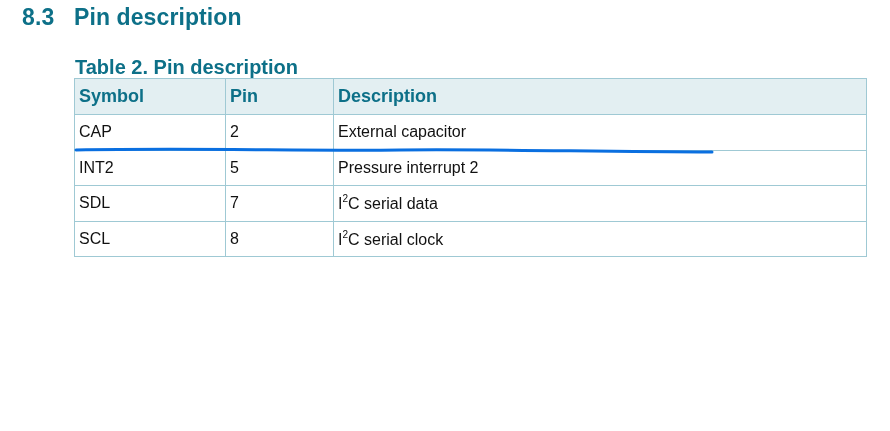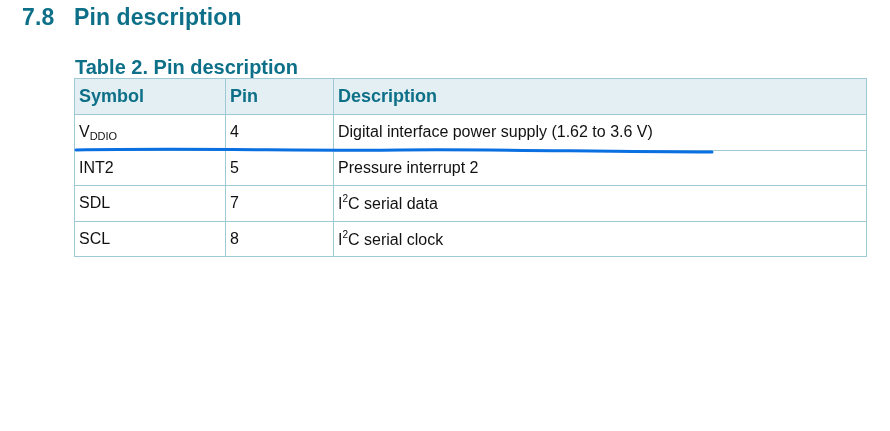--- a/index.html
+++ b/index.html
@@ -19,43 +19,43 @@
     table.pins td { height: 34.5px; }
     col.c-sym { width: 151px; } col.c-pin { width: 108px; } col.c-desc { width: 533px; }
     sub { font-size: 11px; vertical-align: -3px; }
     sup { font-size: 10px; vertical-align: 7px; }
     .annot { position: absolute; pointer-events: none; }
   </style>
 </head>
 <body>
 
 <h1 class="section-title">
-  <span class="num">7.8</span><span>Pin description</span>
+  <span class="num">8.3</span><span>Pin description</span>
 </h1>
 
 <p class="table-caption">Table 2.  Pin description</p>
 
 <table class="pins">
   <colgroup>
       <col class="c-sym">
       <col class="c-pin">
       <col class="c-desc">
     </colgroup>
   <thead>
     <tr>
       <th>Symbol</th>
       <th>Pin</th>
       <th>Description</th>
     </tr>
   </thead>
   <tbody>
     <tr>
-      <td><span>V</span><sub>DDIO</sub></td>
-      <td>4</td>
-      <td>Digital interface power supply (1.62 to 3.6 V)</td>
+      <td>CAP</td>
+      <td>2</td>
+      <td>External capacitor</td>
     </tr>
     <tr>
       <td>INT2</td>
       <td>5</td>
       <td>Pressure interrupt 2</td>
     </tr>
     <tr>
       <td>SDL</td>
       <td>7</td>
       <td><span>I</span><sup>2</sup><span>C serial data</span></td>

